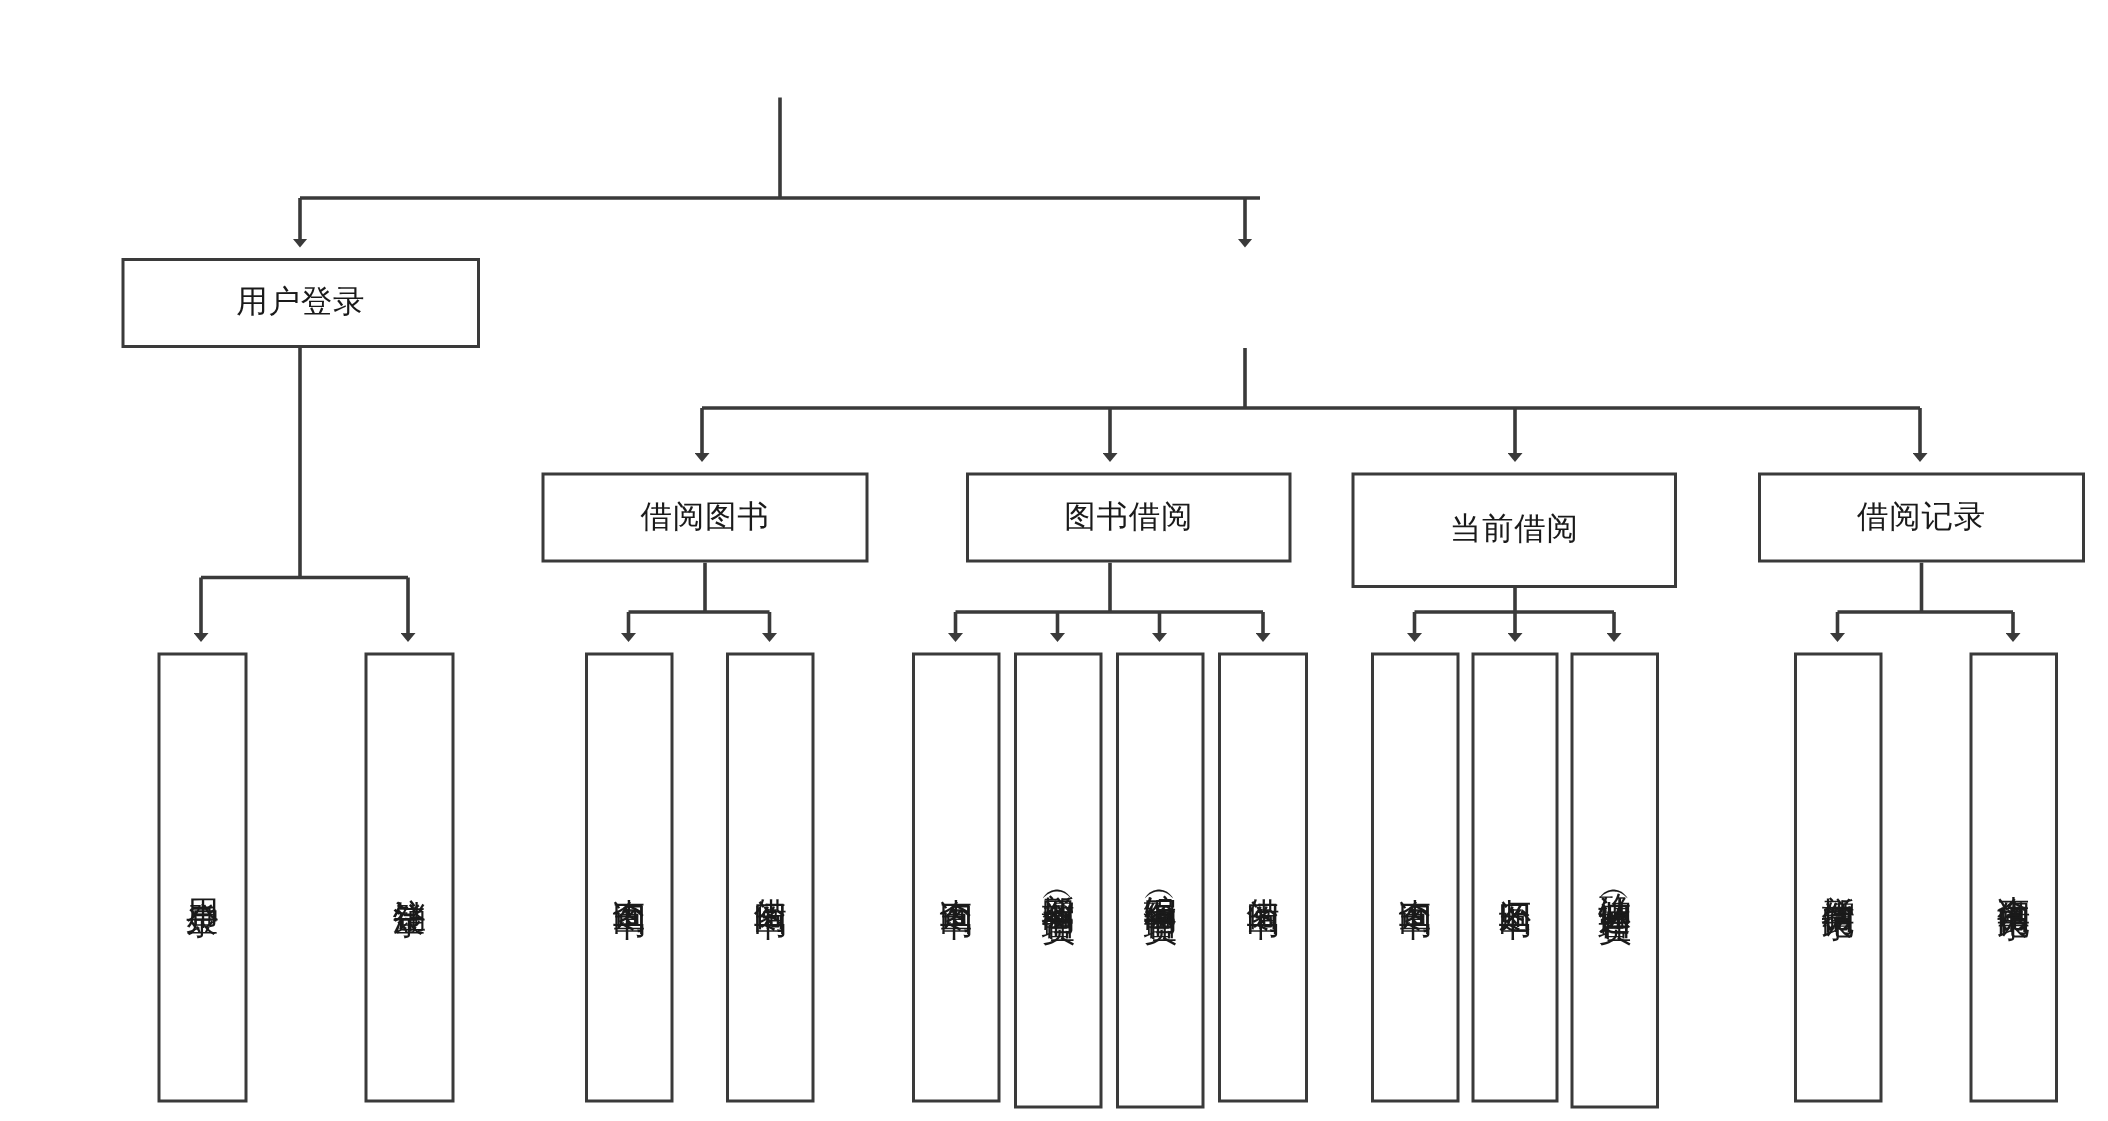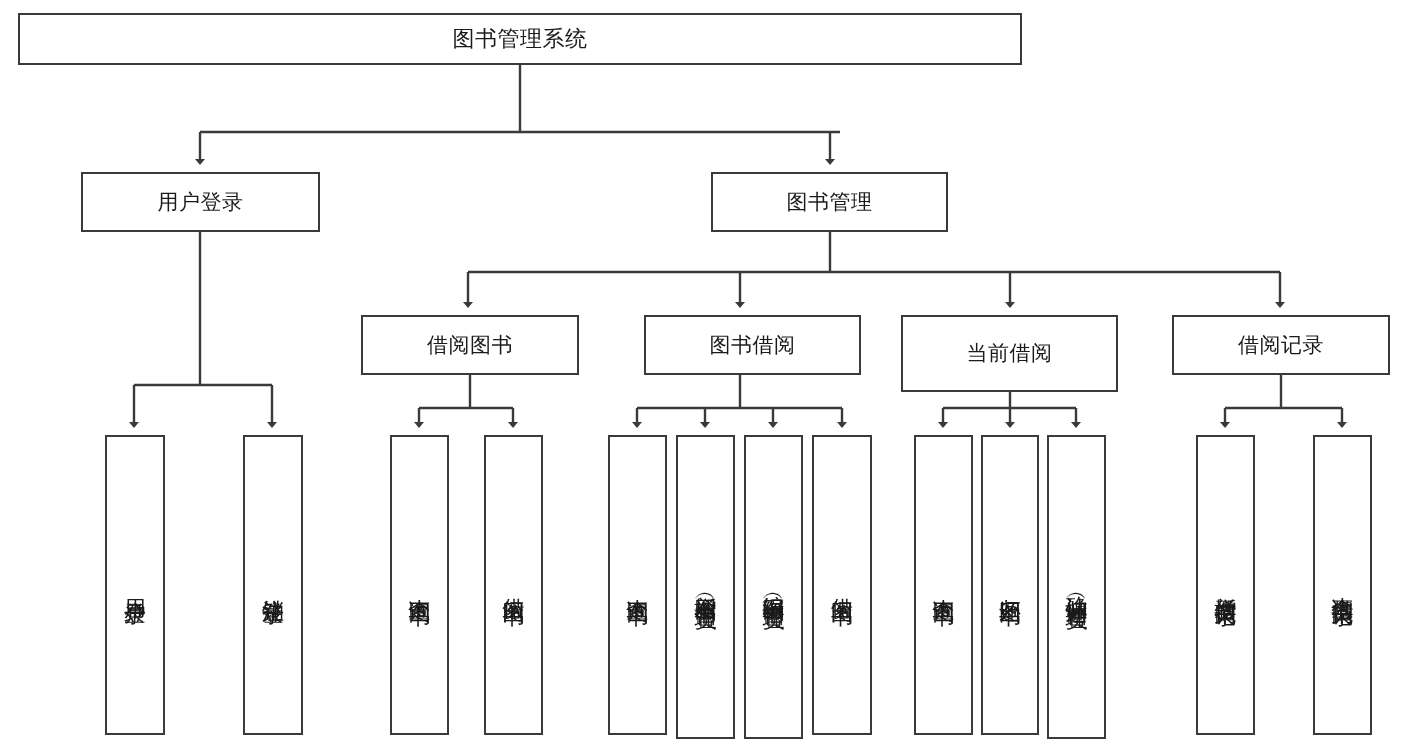--- a/index.html
+++ b/index.html
@@ -108,29 +108,23 @@
       <path d="M1010,408 L1010,425" marker-end="url(#arrow)"></path>
       <path d="M1076,408 L1076,425" marker-end="url(#arrow)"></path>
 
       <path d="M1281,375 L1281,408"></path>
       <path d="M1225,408 L1342,408"></path>
       <path d="M1225,408 L1225,425" marker-end="url(#arrow)"></path>
       <path d="M1342,408 L1342,425" marker-end="url(#arrow)"></path>
     </g>
   </svg>
 
-  <div class="node horiz root" style="left:18px; top:13px; width:1004px; height:52px;">
-    <span>图书管理系统</span>
-  </div>
 
   <div class="node horiz" style="left:81px; top:172px; width:239px; height:60px;">
     <span>用户登录</span>
-  </div>
-  <div class="node horiz" style="left:711px; top:172px; width:237px; height:60px;">
-    <span>图书管理</span>
   </div>
 
   <div class="node horiz" style="left:361px; top:315px; width:218px; height:60px;">
     <span>借阅图书</span>
   </div>
   <div class="node horiz" style="left:644px; top:315px; width:217px; height:60px;">
     <span>图书借阅</span>
   </div>
   <div class="node horiz" style="left:901px; top:315px; width:217px; height:77px;">
     <span>当前借阅</span>

